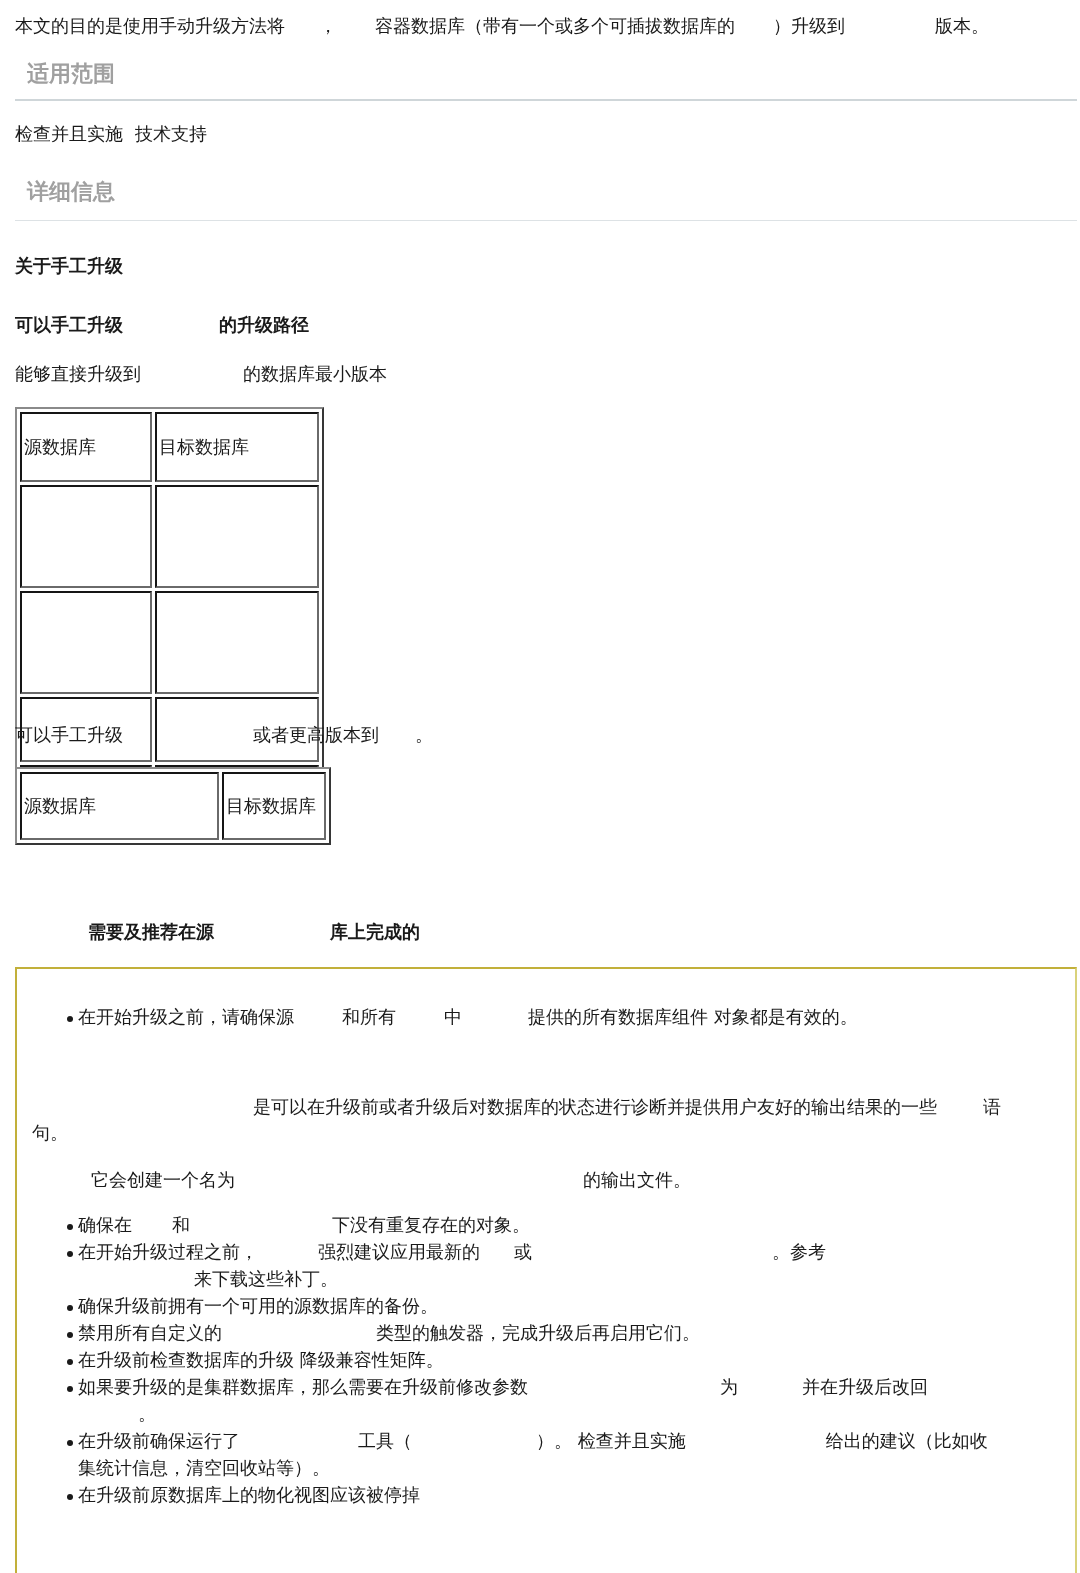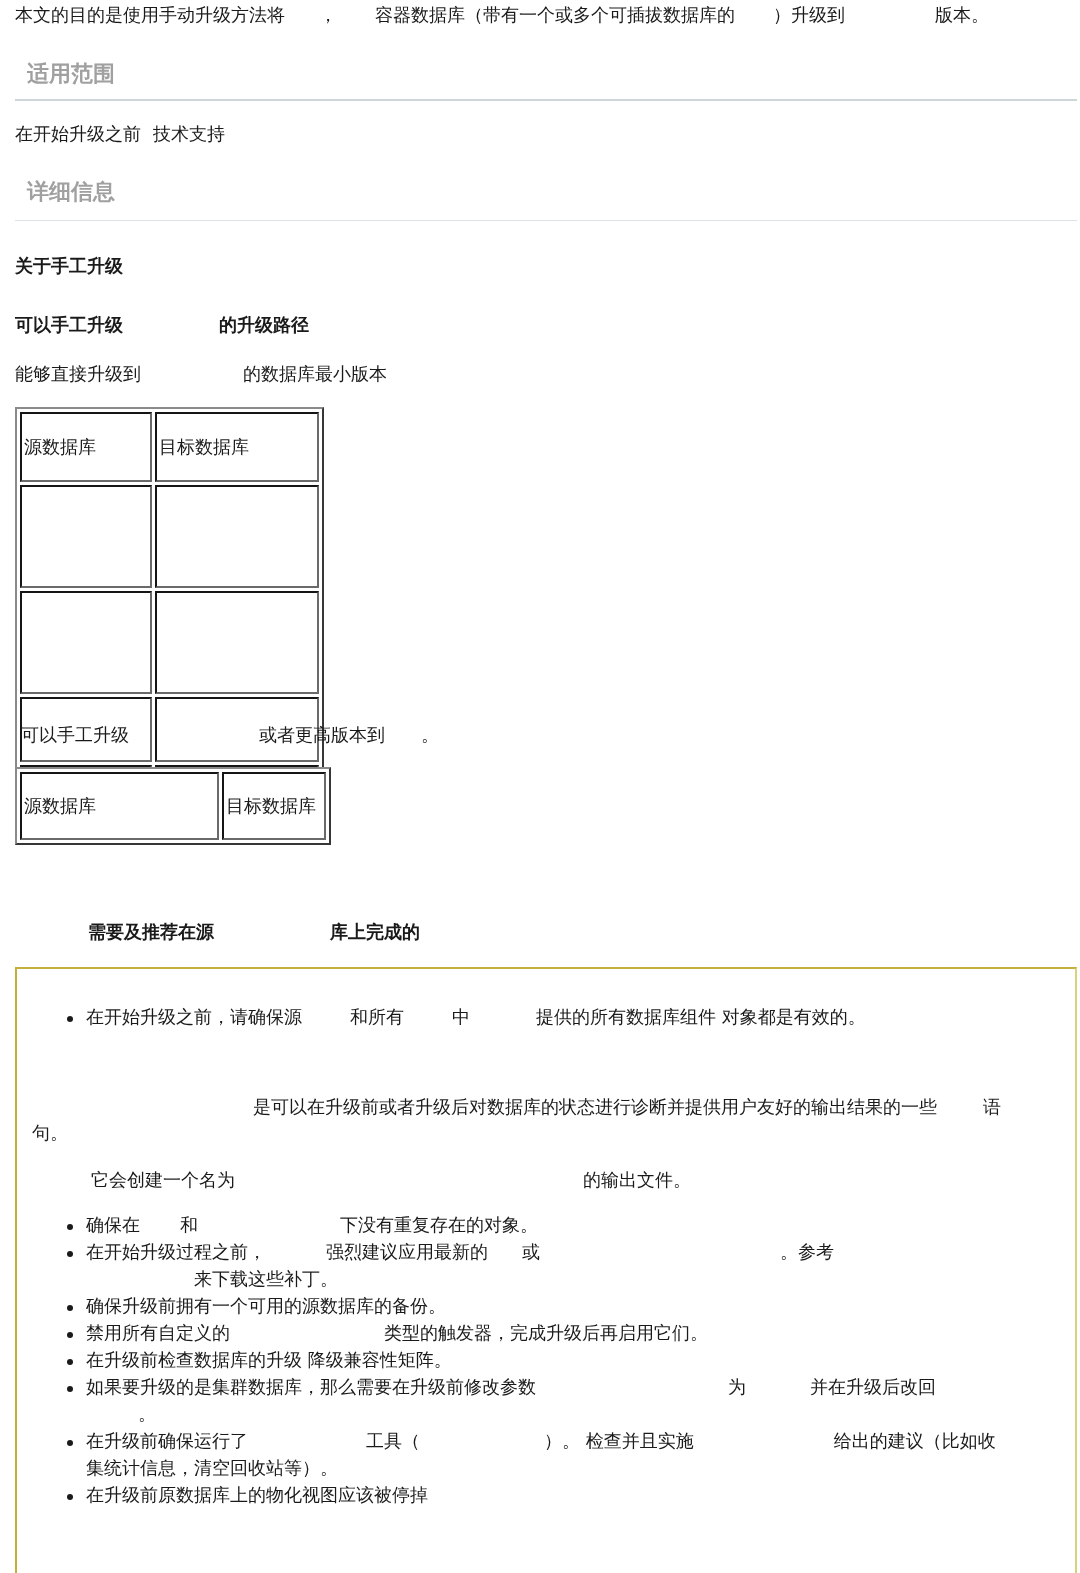--- a/index.html
+++ b/index.html
@@ -2,21 +2,21 @@
 <html><head>
   <meta charset="utf-8">
   <style>
     html, body { margin: 0; padding: 0; background: #ffffff; }
     body {
       width: 1080px; height: 1573px; overflow: hidden; position: relative;
       font-family: "DejaVu Sans", "Liberation Sans", sans-serif;
       color: #1a1a1a; font-size: 18px;
     }
     .abs { position: absolute; white-space: nowrap; }
-    .intro { left: 15px; top: 2px; line-height: 26px; text-align: right; }
+    .intro { left: 15px; top: 13px; line-height: 26px; text-align: right; }
     .gap { display: inline-block; }
     .section-title {
       position: absolute; left: 15px; width: 1062px;
       color: #a0a0a0; font-size: 22px; font-weight: bold;
       padding-left: 12px; box-sizing: border-box;
       border-bottom: 2px solid #cfd6d9;
     }
     .sec1 { top: 58px; height: 43px; line-height: 32px; }
     .sec2 { top: 176px; height: 45px; line-height: 32px; border-bottom-width: 1px; border-bottom-color: #dde2e5; }
     .text { font-size: 18px; line-height: 26px; }
@@ -29,32 +29,32 @@
       border: 2px inset #6a6a6a; font-size: 18px; line-height: 24px;
       padding: 18px 2px; vertical-align: middle;
     }
     .t1 { left: 15px; top: 407px; }
     .t2 { left: 15px; top: 767px; }
     .note-box {
       position: absolute; left: 15px; top: 967px; width: 1062px; height: 620px;
       border: 2px solid #c2b03a; border-right-color: #d9d27a; box-sizing: border-box;
     }
     .bullet { position: absolute; left: 67px; width: 6px; height: 6px; border-radius: 50%; background: #1a1a1a; }
-    .li { position: absolute; left: 86px; font-size: 18px; line-height: 26px; white-space: nowrap; }
+    .li { position: absolute; left: 78px; font-size: 18px; line-height: 26px; white-space: nowrap; }
   </style>
 </head>
 <body>
 
 <div class="abs intro text">
   <span>本文的目的是使用手动升级方法将</span><span class="gap" style="width:34px"></span><span>，</span><span class="gap" style="width:38px"></span><span>容器数据库（带有一个或多个可插拔数据库的</span><span class="gap" style="width:38px"></span><span>）升级到</span><span class="gap" style="width:90px"></span><span>版本。</span>
 </div>
 
 <div class="section-title sec1">适用范围</div>
 <div class="abs text" style="left:15px; top:121px;">
-  <span>在开始升级之前</span><span class="gap" style="width:12px"></span><span>技术支持</span>
+  <span>检查并且实施</span><span class="gap" style="width:12px"></span><span>技术支持</span>
 </div>
 
 <div class="section-title sec2">详细信息</div>
 
 <div class="abs text bold" style="left:15px; top:253px;">关于手工升级</div>
 
 <div class="abs text bold" style="left:15px; top:312px;">
   <span>可以手工升级</span><span class="gap" style="width:96px"></span><span>的升级路径</span>
 </div>
 
@@ -80,21 +80,21 @@
     <td style="height:25px;"></td>
     <td></td>
   </tr>
   <tr>
     <td style="height:25px;"></td>
     <td></td>
   </tr>
 </tbody>
   </table>
 
-<div class="abs text" style="left:15px; top:722px;margin-left:6px;">
+<div class="abs text" style="left:15px; top:722px;">
   <span>可以手工升级</span><span class="gap" style="width:130px"></span><span>或者更高版本到</span><span class="gap" style="width:36px"></span><span>。</span>
 </div>
 
 <table class="grid t2">
   <tbody>
       <tr>
     <td style="width:191px; height:28px;">源数据库</td>
     <td style="width:96px; height:28px;">目标数据库</td>
   </tr>
 </tbody>

